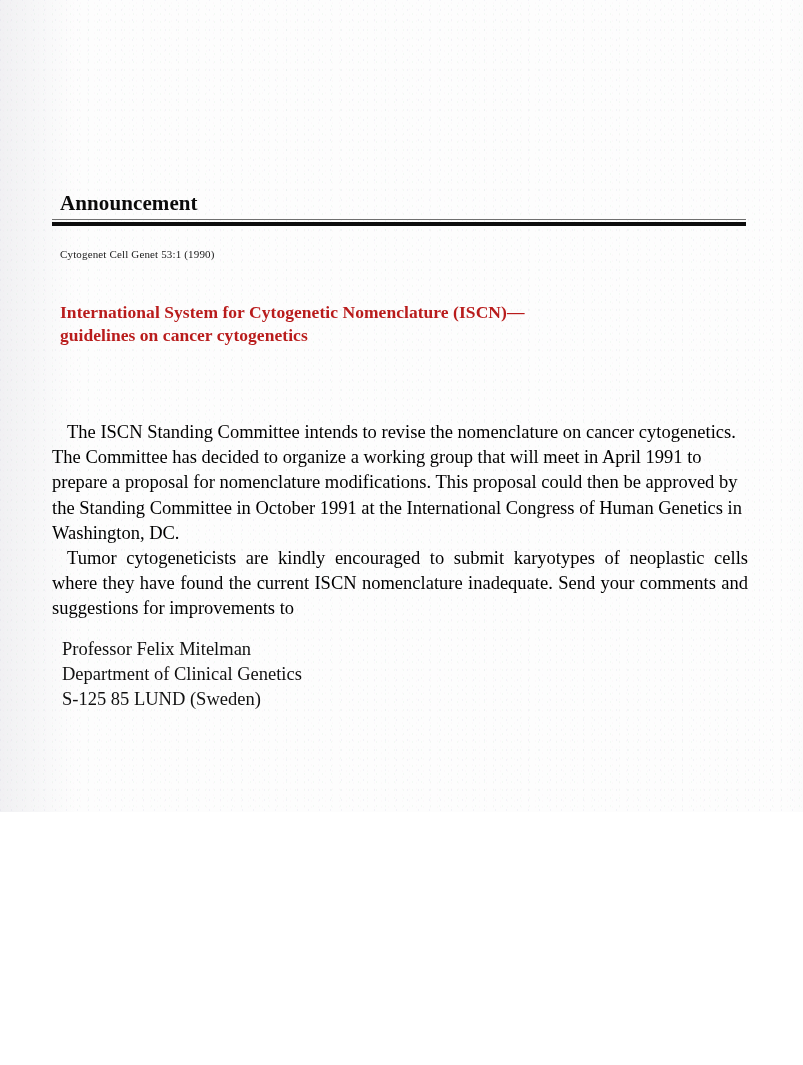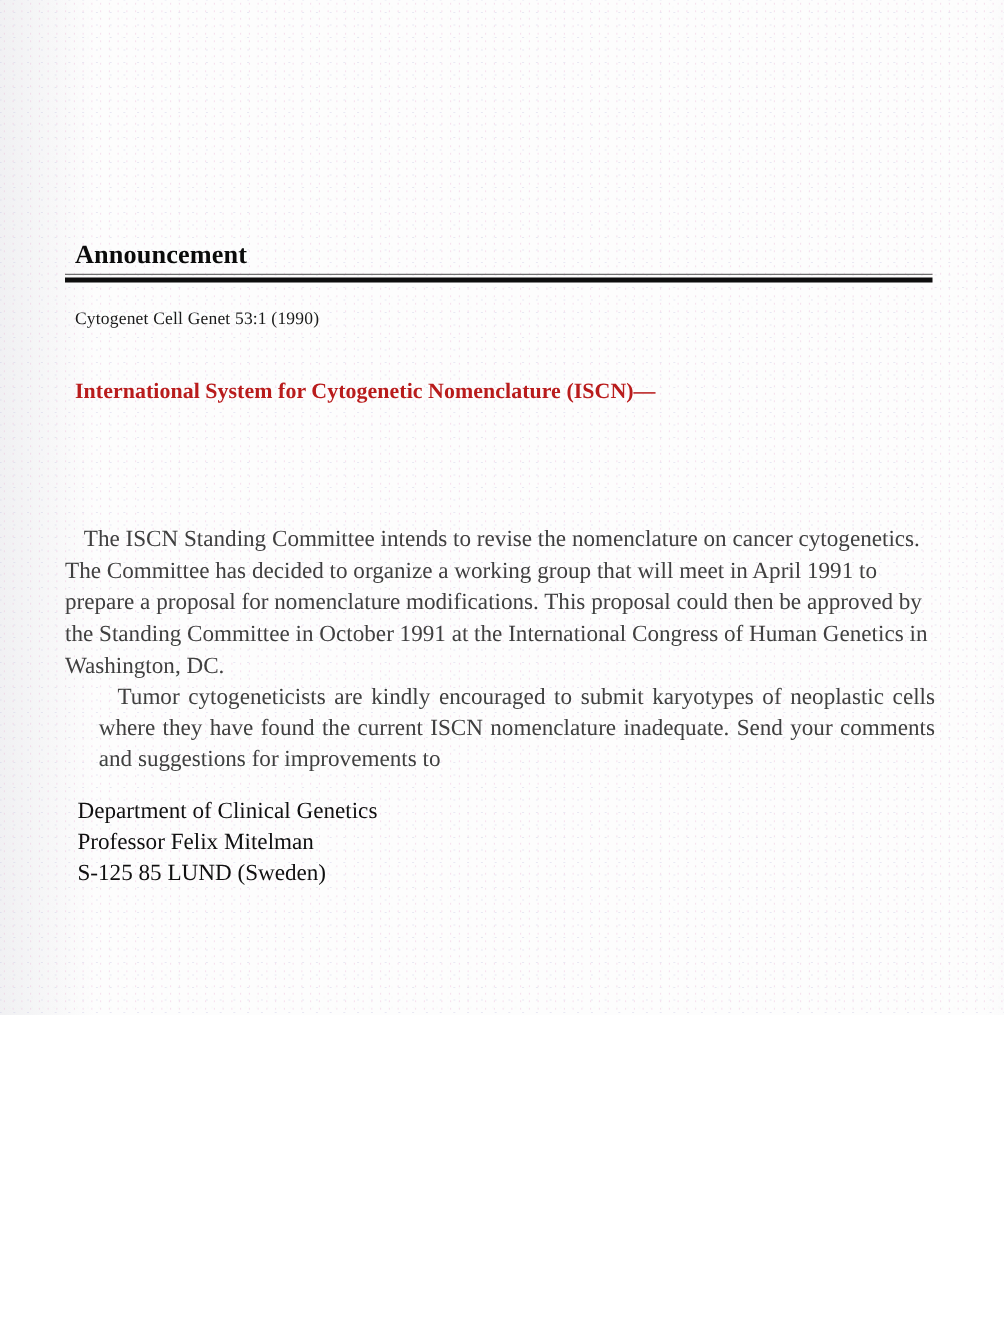--- a/index.html
+++ b/index.html
@@ -86,21 +86,21 @@
     width: 694px;
     height: 4px;
     background: #0d0d0d;
   }
 
   
   .citation {
     position: absolute;
     left: 60px;
     top: 248px;
-    font-size: 14px;
+    font-size: 11px;
     letter-spacing: 0.15px;
     color: #1a1a1a;
   }
 
   
   .article-title {
     position: absolute;
     left: 60px;
     top: 301px;
     width: 640px;
@@ -112,32 +112,31 @@
   }
 
   
   .body-block {
     position: absolute;
     left: 52px;
     top: 420px;
     width: 696px;
     font-size: 18.5px;
     line-height: 25.2px;
-    color: #404040;
+    color: #000000;
   }
 
   .para {
     margin: 0;
     text-indent: 15px;
   }
 
   .para-justified {
     text-align: justify;
     text-align-last: left;
-    margin-left: 27px;
   }
 
   .address-block {
     position: absolute;
     left: 62px;
     top: 637px;
     font-size: 18.5px;
     line-height: 25.2px;
     color: #101010;
   }
@@ -155,27 +154,28 @@
 
     <div class="section-header">Announcement</div>
 
     <div class="rule-thin"></div>
     <div class="rule-thick"></div>
 
     <div class="citation">Cytogenet Cell Genet 53:1 (1990)</div>
 
     <div class="article-title">
       <span>International System for Cytogenetic Nomenclature (ISCN)—</span><br>
+      <span>guidelines on cancer cytogenetics</span>
     </div>
 
     <div class="body-block">
       <p class="para">The ISCN Standing Committee intends to revise the nomenclature on cancer cytogenetics. The Committee has decided to organize a working group that will meet in April 1991 to prepare a proposal for nomenclature modifications. This proposal could then be approved by the Standing Committee in October 1991 at the International Congress of Human Genetics in Washington, DC.</p>
       <p class="para para-justified">Tumor cytogeneticists are kindly encouraged to submit karyotypes of neoplastic cells where they have found the current ISCN nomenclature inadequate. Send your comments and suggestions for improvements to</p>
     </div>
 
     <div class="address-block">
+      <span class="address-line">Professor Felix Mitelman</span>
       <span class="address-line">Department of Clinical Genetics</span>
-      <span class="address-line">Professor Felix Mitelman</span>
       <span class="address-line">S-125 85 LUND (Sweden)</span>
     </div>
 
   </div>
 </div>
 
 </body></html>

